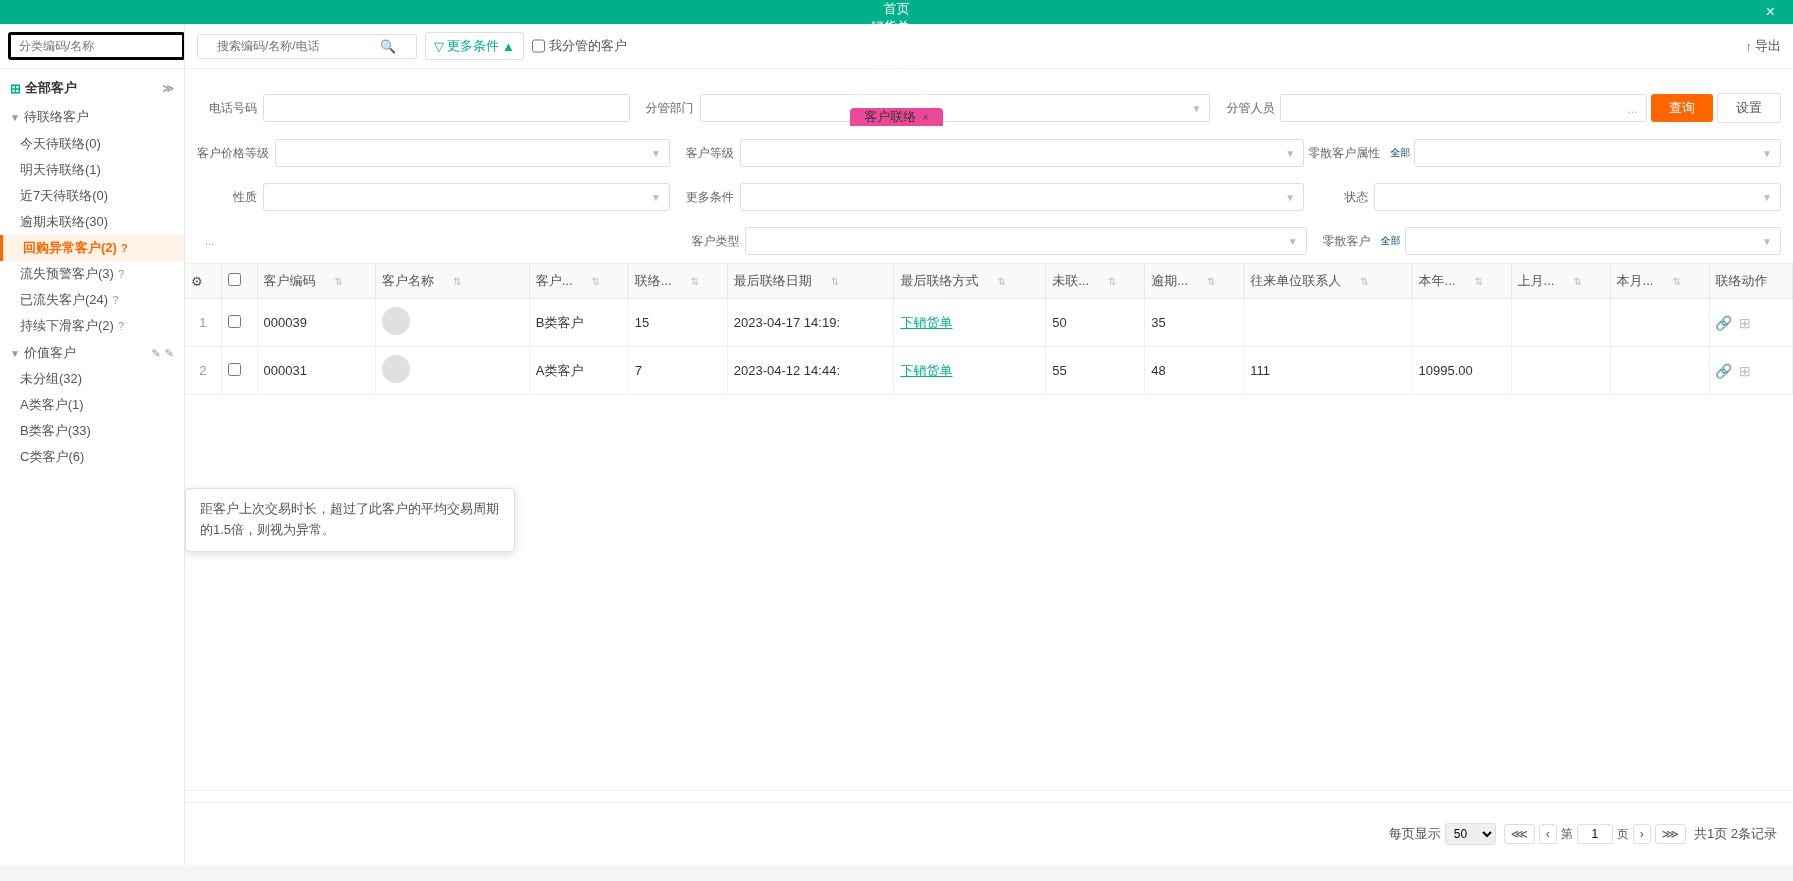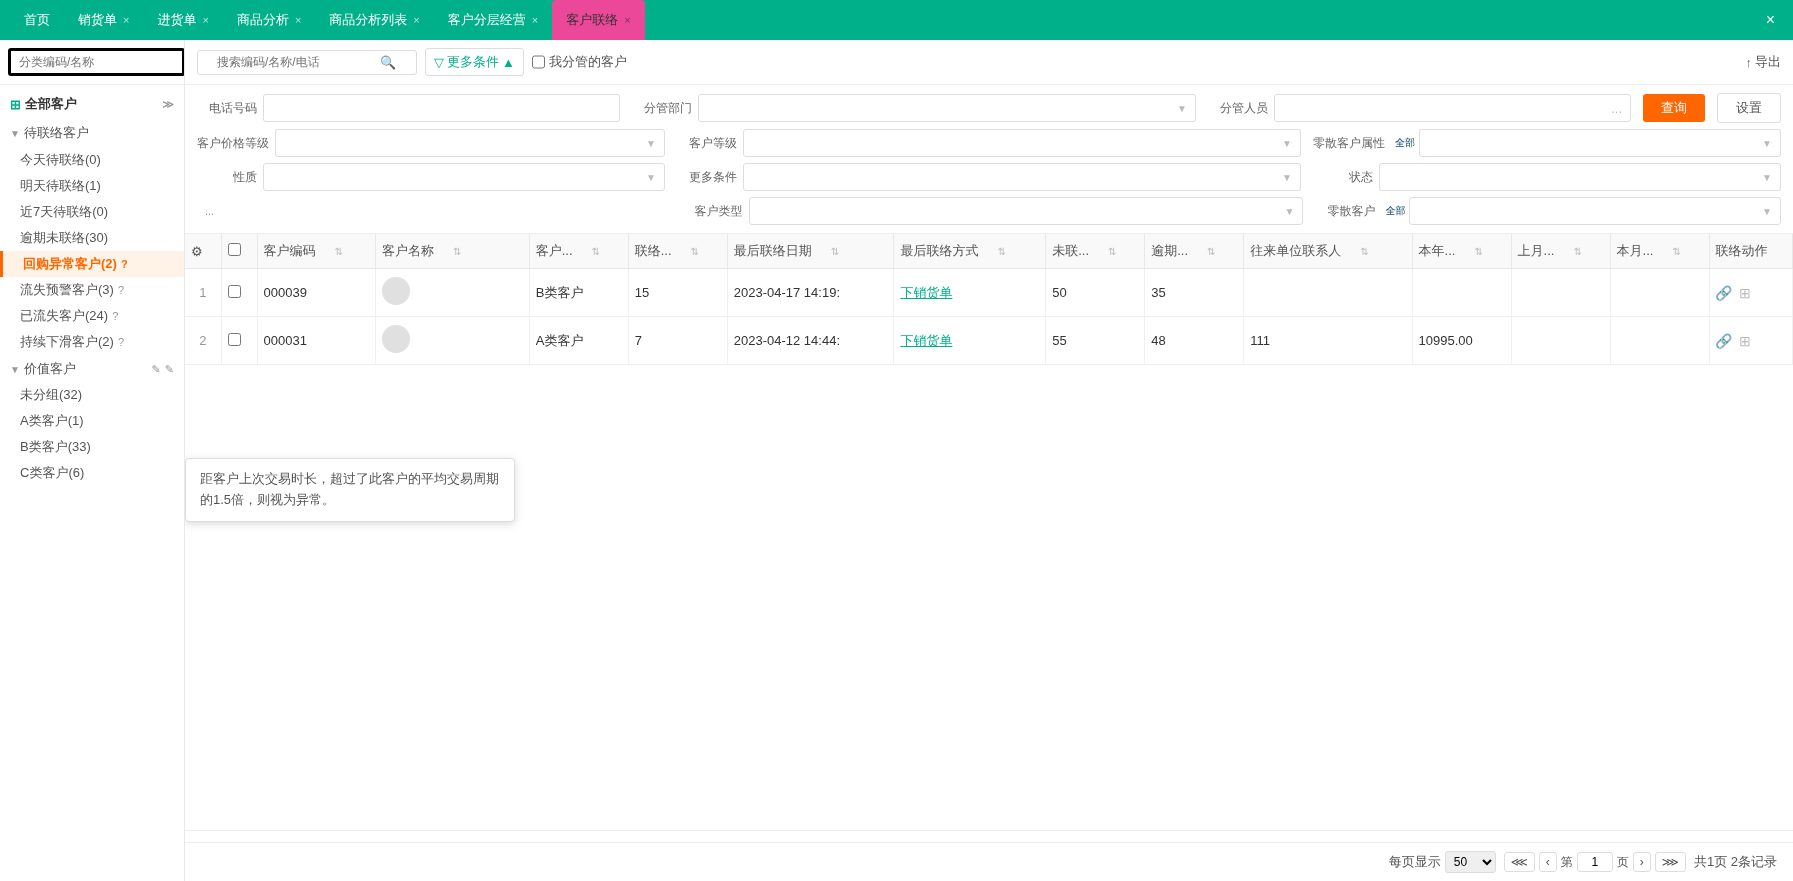--- a/index.html
+++ b/index.html
@@ -1,22 +1,23 @@
 <!DOCTYPE html>
 <html><head>
   <meta charset="utf-8">
   <style>
     * { box-sizing: border-box; margin: 0; padding: 0; font-family: 'Microsoft YaHei', Arial, sans-serif; font-size: 13px; }
     body { background: #f5f5f5; overflow: hidden; width: 1793px; height: 881px; }
 
     
     .top-nav {
       display: flex; align-items: center;
-      background: #00b08a; height: 40px; padding: 0 10px;
+      background: #00b08a; height: 24px; padding: 0 10px;
       position: relative;
+      flex-direction: column;
     }
     .top-nav .nav-item {
       color: #fff; padding: 0 14px; height: 40px; display: flex; align-items: center;
       cursor: pointer; white-space: nowrap; font-size: 13px; position: relative;
     }
     .top-nav .nav-item.active { background: #ec4899; color: #333; border-radius: 4px 4px 0 0; }
     .top-nav .nav-item .close-x {
       margin-left: 6px; font-size: 11px; color: inherit; opacity: 0.7;
     }
     .top-nav .window-close {
@@ -91,21 +92,21 @@
     .export-btn {
       margin-left: auto; color: #555; font-size: 12px; cursor: pointer;
       display: flex; align-items: center; gap: 3px;
     }
 
     
     .adv-filters {
       background: #fff; padding: 8px 12px; border-bottom: 1px solid #eee;
     }
     .adv-row {
-      display: flex; align-items: center; gap: 12px; margin-bottom: 6px;
+      display: flex; align-items: center; gap: 4px; margin-bottom: 6px; margin-top: 16px;
     }
     .adv-row:last-child { margin-bottom: 0; }
     .filter-field {
       display: flex; align-items: center; flex: 1; min-width: 0;
     }
     .filter-field label {
       white-space: nowrap; color: #666; font-size: 12px; margin-right: 6px; min-width: 60px; text-align: right;
     }
     .filter-input {
       flex: 1; border: 1px solid #ddd; border-radius: 3px; padding: 4px 8px; font-size: 12px; outline: none;
@@ -150,21 +151,21 @@
     .row-num { color: #999; text-align: center; }
     .action-icons { display: flex; gap: 6px; align-items: center; }
     .action-icon { color: #bbb; cursor: pointer; font-size: 14px; }
     .avatar-placeholder {
       width: 28px; height: 28px; background: #e0e0e0; border-radius: 50%;
       display: inline-block;
     }
 
     
     .pagination-bar {
-      background: #fff; border-top: 1px solid #eee; padding: 8px 16px;
+      background: #fff; border-top: 1px solid #eee; padding: 20px 16px;
       display: flex; align-items: center; justify-content: flex-end; gap: 8px;
     }
     .pagination-bar .per-page { display: flex; align-items: center; gap: 4px; color: #555; font-size: 12px; }
     .pagination-bar select { border: 1px solid #ddd; border-radius: 3px; padding: 2px 4px; font-size: 12px; }
     .page-nav { display: flex; align-items: center; gap: 4px; }
     .page-nav .pg-btn {
       border: 1px solid #ddd; background: #fff; border-radius: 3px; padding: 2px 6px;
       cursor: pointer; color: #555; font-size: 12px;
     }
     .page-input {

